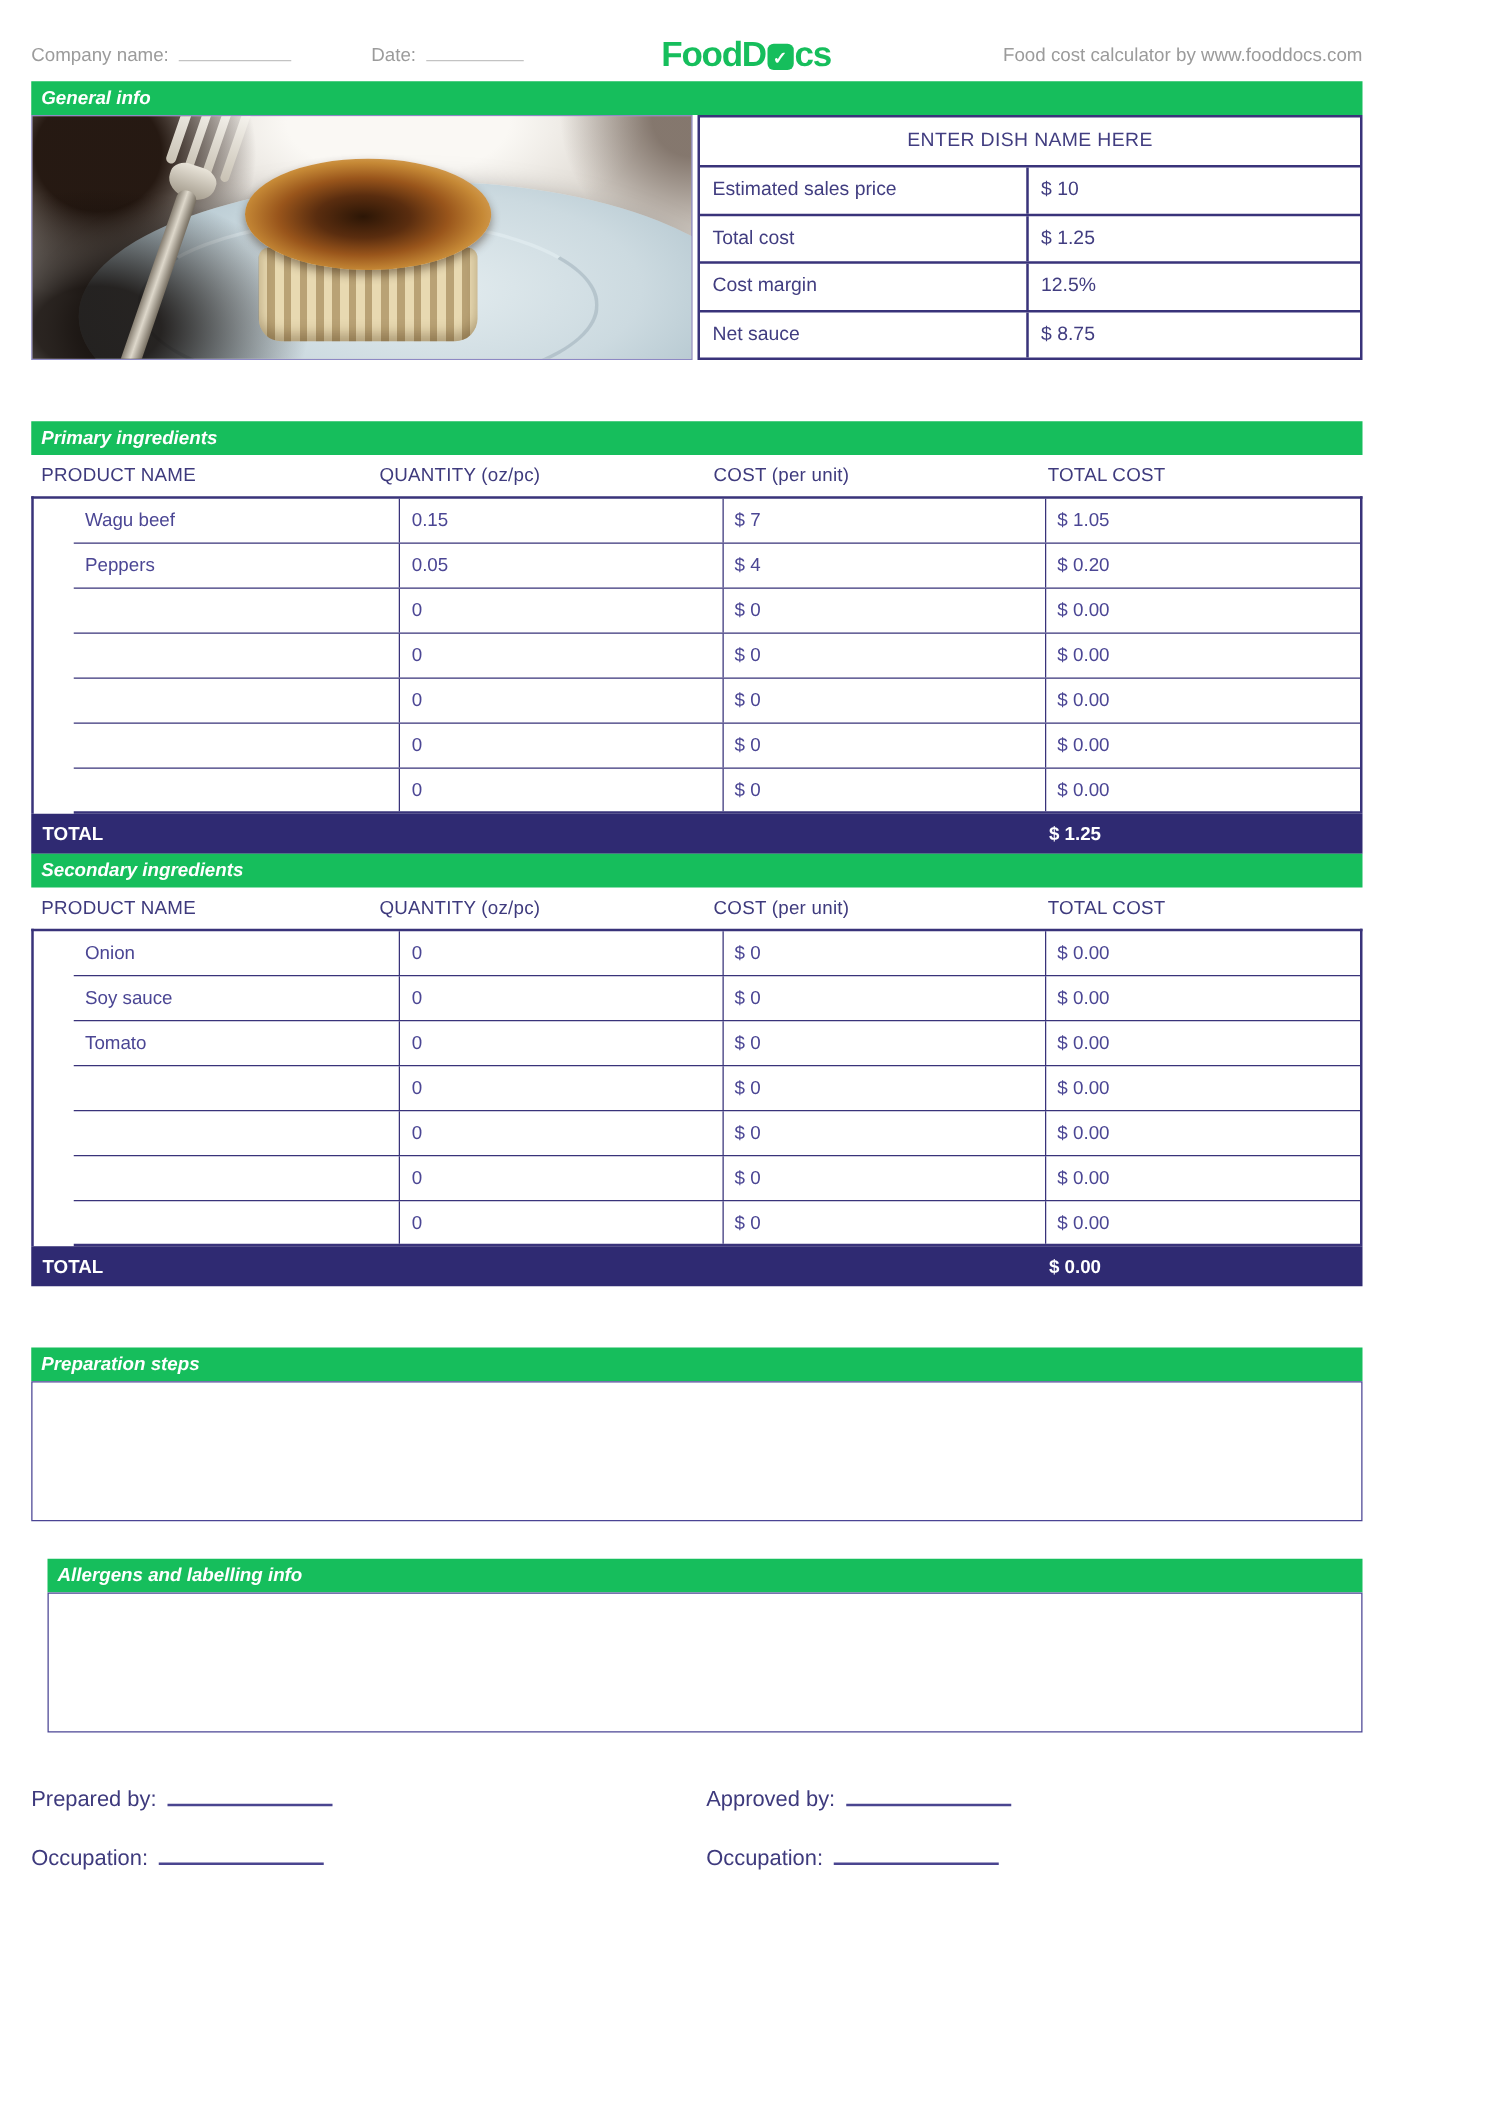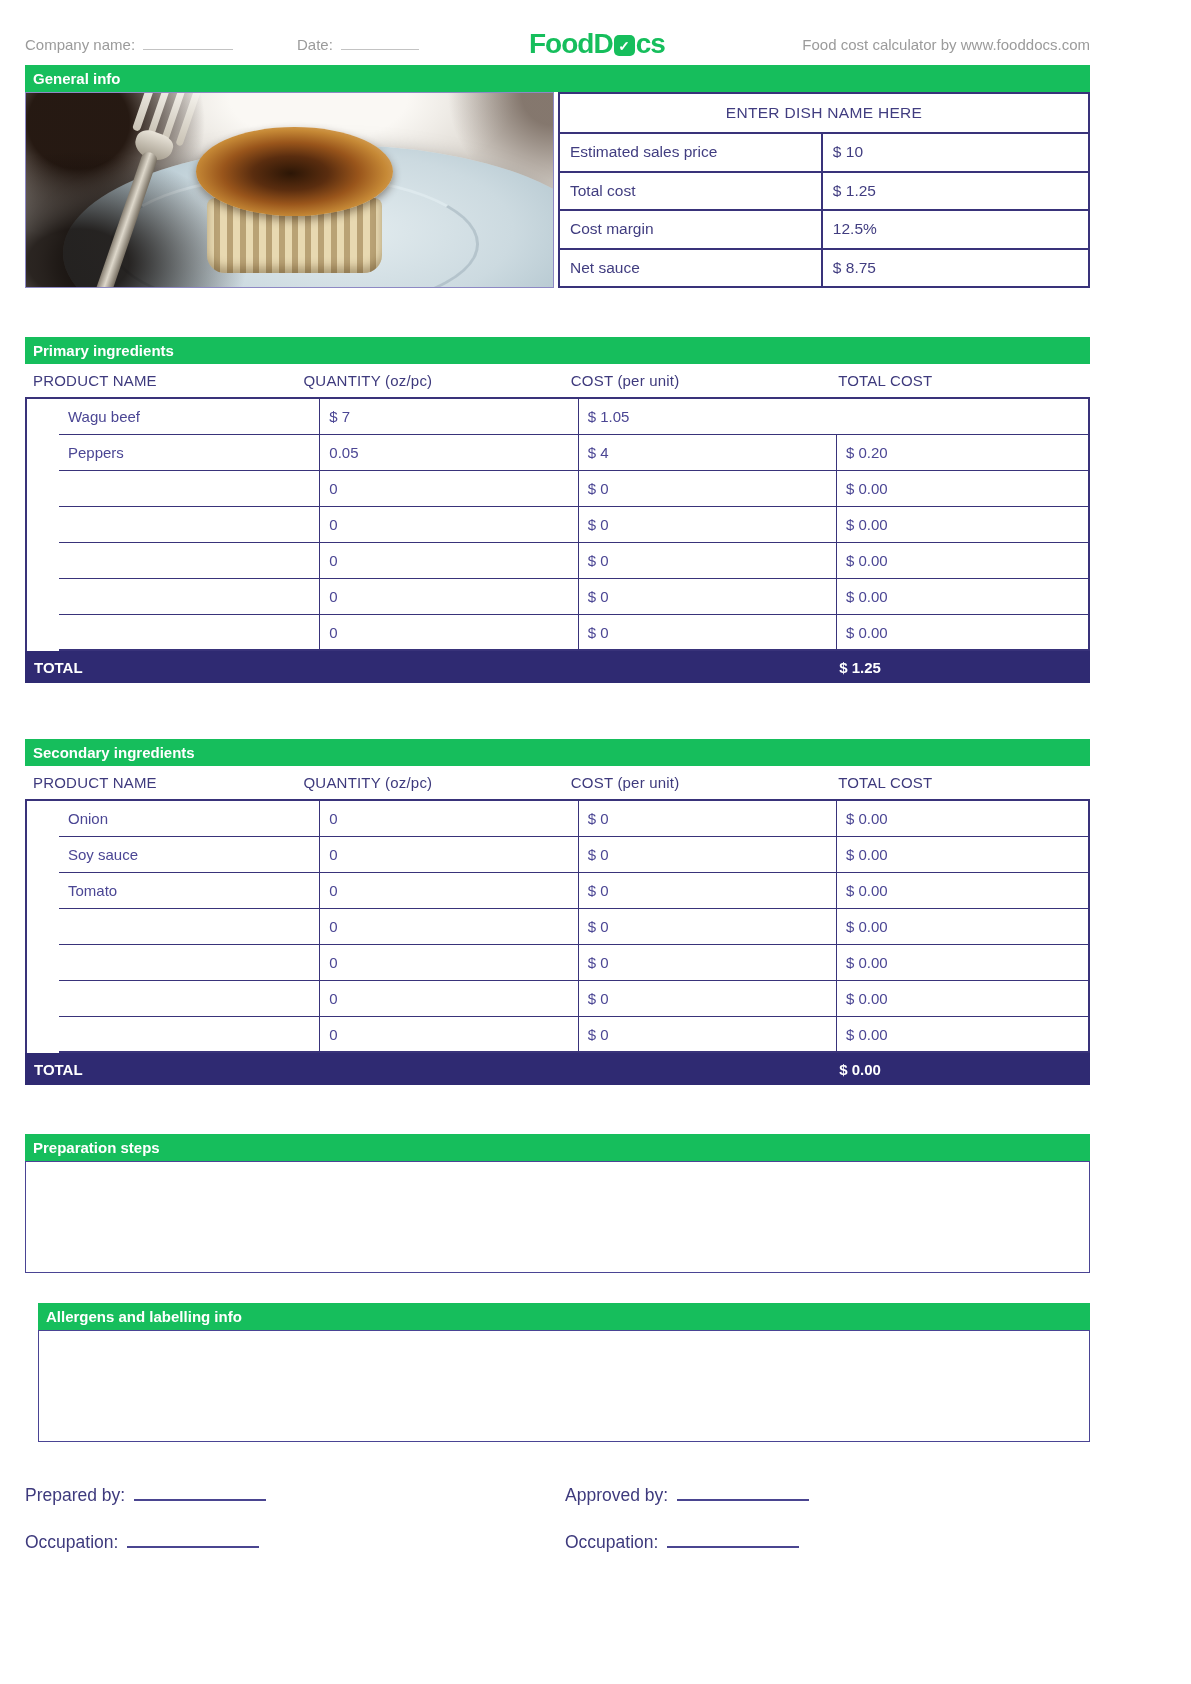--- a/index.html
+++ b/index.html
@@ -14,21 +14,21 @@
   .tb-date { width: 232px; }
   .blank-line { display: inline-block; height: 13px; border-bottom: 1.5px solid #c3c3c3; margin-left: 8px; }
   .blank-line.company { width: 90px; }
   .blank-line.date { width: 78px; }
   .logo { display: flex; align-items: center; color: #16be5c; font-weight: bold; font-size: 28px; letter-spacing: -1px; }
   .logo-check { width: 21px; height: 21px; margin: 3px 1px 0 1px; background: #16be5c; border-radius: 5px; color: #fff; font-size: 14px; display: flex; align-items: center; justify-content: center; letter-spacing: 0; }
   .logo-check::before { content: "\2713"; font-weight: bold; }
   .tagline { margin-left: auto; font-size: 15px; color: #9b9b9b; }
 
   
-  .section-bar { background: #16be5c; color: #ffffff; font-weight: bold; font-size: 15px; height: 27px; line-height: 27px; padding-left: 8px; }
+  .section-bar { background: #16be5c; color: #ffffff; font-weight: bold; font-size: 15px; height: 27px; line-height: 27px; padding-left: 8px; font-style: italic; }
 
   
   .general-wrap { margin-top: 11px; }
   .general-body { display: flex; height: 196px; }
   .photo { position: relative; width: 529px; height: 196px; overflow: hidden; border: 1px solid #8d89c4; background: #ddd8d1; flex: none; }
   .photo div { position: absolute; }
   .ph-corner-tl { left: -14%; top: -45%; width: 48%; height: 120%; background: radial-gradient(closest-side, rgba(28,15,8,0.95) 40%, rgba(28,15,8,0) 100%); }
   .ph-corner-tr { right: -20%; top: -55%; width: 40%; height: 110%; background: radial-gradient(closest-side, rgba(60,40,28,0.55) 30%, rgba(60,40,28,0) 100%); }
   .ph-backlight { left: 18%; top: -48%; width: 75%; height: 100%; border-radius: 50%; background: radial-gradient(closest-side, #faf8f4 45%, rgba(250,248,244,0) 100%); }
   .ph-plate { left: 7%; right: -10%; top: 27%; bottom: -38%; border-radius: 50%; background: radial-gradient(ellipse at 52% 40%, #e3ecef 0%, #ccdae0 42%, #a9bec8 76%, #8fa6b1 100%); box-shadow: -14px 10px 26px rgba(0,0,0,0.5); }
@@ -57,21 +57,21 @@
   .ing-colhead span { padding-left: 8px; }
   .ing-table { border: 2px solid #39337a; border-bottom: none; padding-left: 32px; }
   .ing-row { display: grid; grid-template-columns: 25.4% 25.1% 25.1% 24.4%; height: 36px; border-bottom: 1.5px solid #39337a; }
   .ing-row:last-child { border-bottom: 2px solid #39337a; }
   .ing-cell { display: flex; align-items: center; padding-left: 9px; color: #4b4694; font-size: 15px; border-right: 1.5px solid #39337a; white-space: nowrap; }
   .ing-cell:last-child { border-right: none; }
   .total-bar { display: grid; grid-template-columns: 25.4% 25.1% 25.1% 24.4%; height: 32px; background: #2f2a72; color: #ffffff; font-weight: bold; font-size: 15px; align-items: center; }
   .total-bar span { padding-left: 9px; }
 
   .gap-primary { margin-top: 49px; }
-  .gap-secondary { margin-top: 56px; }
+  .gap-secondary { }
 
   
   .gap-prep { margin-top: 49px; }
   .gap-allerg { margin-top: 30px; margin-left: 13px; }
   .empty-box { height: 112px; border: 1.5px solid #4a4494; background: #ffffff; padding: 8px; color: #4b4694; font-size: 15px; }
 
   
   .sig-row { display: flex; margin-top: 43px; color: #3e3a7d; font-size: 17.5px; }
   .sig-left { width: 540px; display: flex; align-items: baseline; }
   .sig-right { display: flex; align-items: baseline; }
@@ -149,20 +149,21 @@
     <div class="section-bar">Primary ingredients</div>
     <div class="ing-colhead">
       <span>PRODUCT NAME</span>
       <span>QUANTITY (oz/pc)</span>
       <span>COST (per unit)</span>
       <span>TOTAL COST</span>
     </div>
     <div class="ing-table">
       <div class="ing-row">
         <div class="ing-cell">Wagu beef</div>
+        <div class="ing-cell">0.15</div>
         <div class="ing-cell">$ 7</div>
         <div class="ing-cell">$ 1.05</div>
       </div>
       <div class="ing-row">
         <div class="ing-cell">Peppers</div>
         <div class="ing-cell">0.05</div>
         <div class="ing-cell">$ 4</div>
         <div class="ing-cell">$ 0.20</div>
       </div>
       <div class="ing-row">

